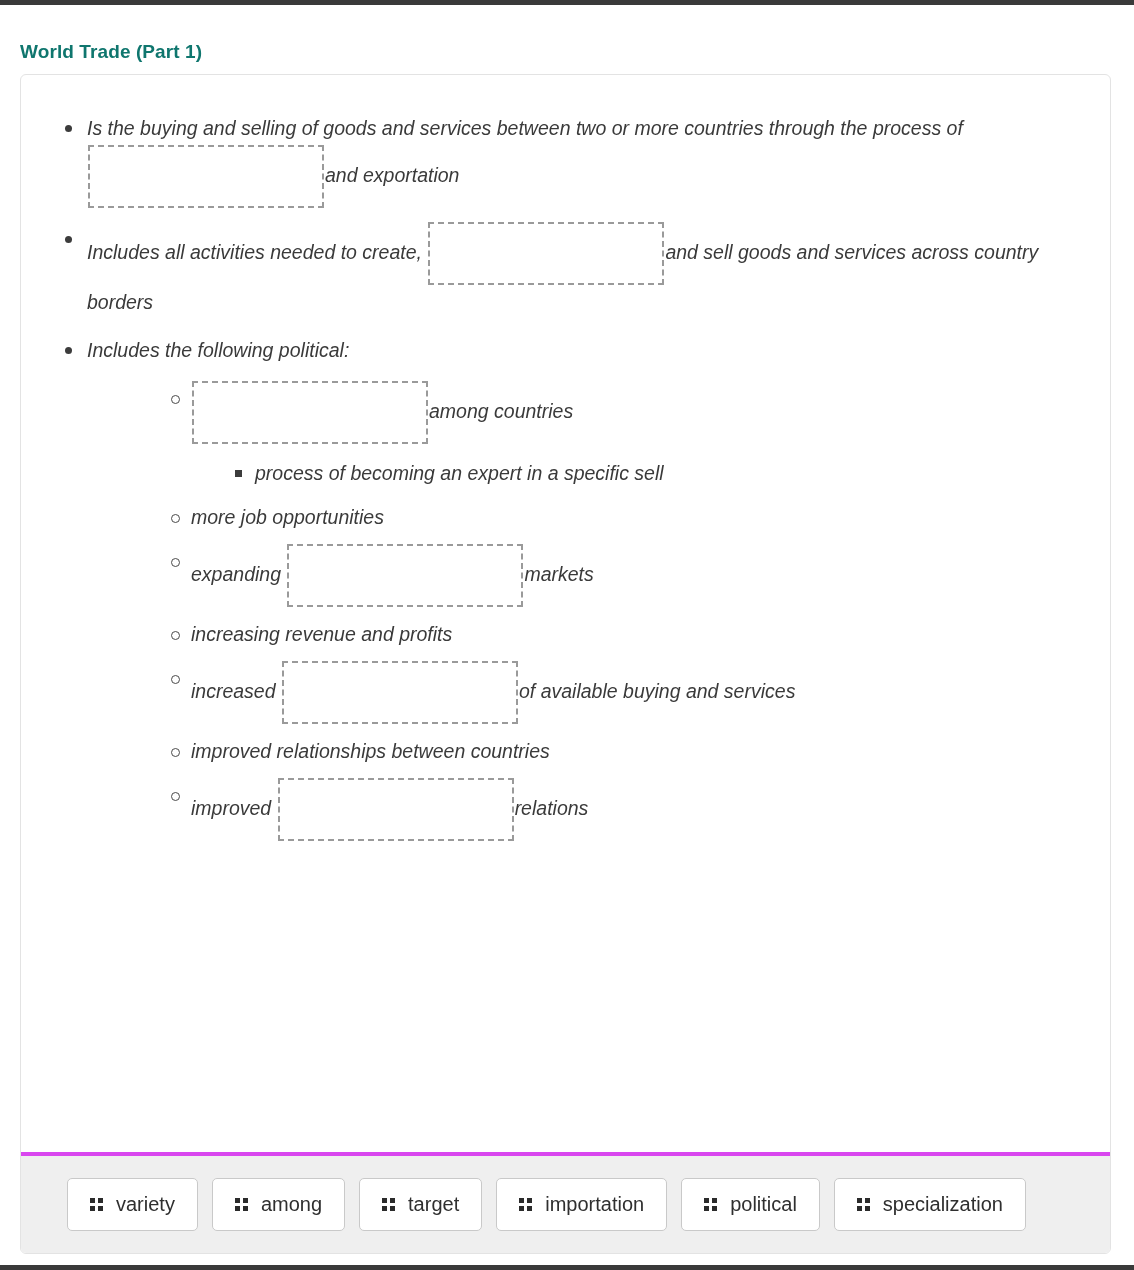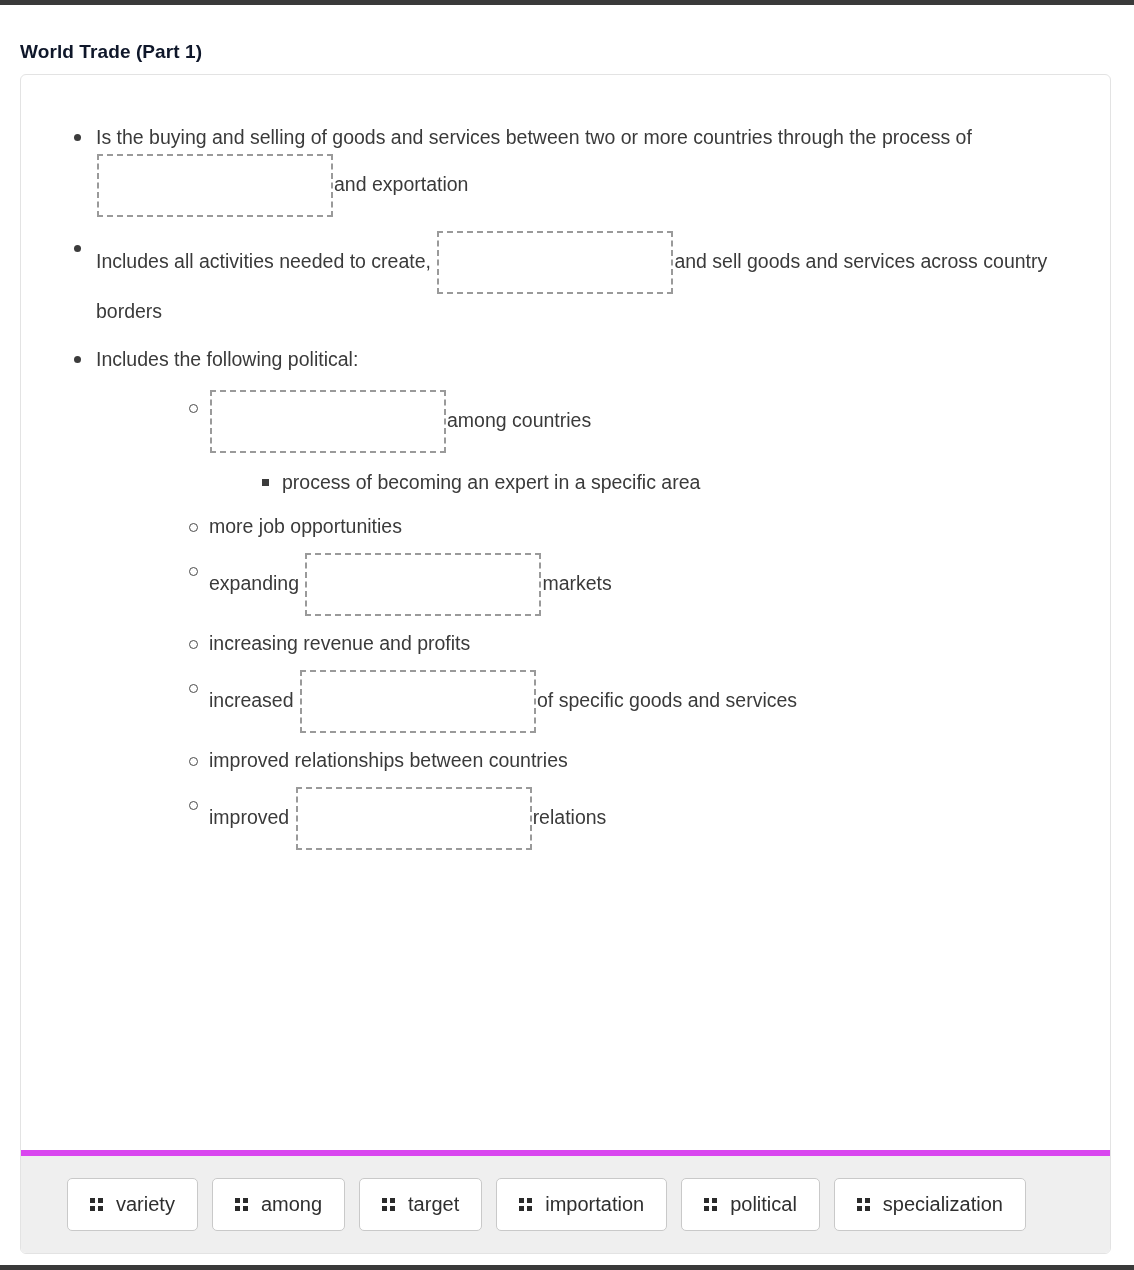--- a/index.html
+++ b/index.html
@@ -22,21 +22,21 @@
   }
   .edge-bar.top { top: 0; }
   .edge-bar.bottom { bottom: 0; }
 
   .page-title {
     position: absolute;
     left: 20px;
     top: 28px;
     font-size: 19px;
     font-weight: bold;
-    color: #0f172a;
+    color: #0f766e;
     letter-spacing: 0.1px;
   }
 
   .card {
     position: absolute;
     left: 20px;
     top: 74px;
     width: 1091px;
     height: 1180px;
     background: #ffffff;
@@ -49,22 +49,23 @@
 
   .card-body {
     flex: 1 1 auto;
     padding: 36px 30px 20px 30px;
     overflow: hidden;
   }
 
   
   ul.lvl1, ul.lvl2, ul.lvl3 {
     list-style: none;
-    margin: 9px;
+    margin: 0;
     padding: 0;
+    font-style: italic;
   }
   ul.lvl1 > li {
     position: relative;
     padding-left: 36px;
     margin-bottom: 14px;
   }
   ul.lvl1 > li::before {
     content: "";
     position: absolute;
     left: 14px;
@@ -124,21 +125,21 @@
     height: 63px;
     border: 2px dashed #9a9a9a;
     background: transparent;
     margin: 0 1px;
   }
 
   
   .card-footer {
     flex: 0 0 auto;
     background: #efefef;
-    border-top: 6px solid #d946ef;
+    border-top: 4px solid #d946ef;
     padding: 22px 44px 22px 46px;
     display: flex;
     align-items: flex-start;
     gap: 14px;
   }
   .word-tile {
     display: inline-flex;
     align-items: center;
     gap: 13px;
     background: #ffffff;
@@ -183,35 +184,35 @@
           <li>
             <span class="line"><span class="seg">Includes all activities needed to create, </span><span class="dropzone"></span><span class="seg">and sell goods and services across country borders</span></span>
           </li>
           <li>
             <span class="line"><span class="seg">Includes the following political:</span></span>
             <ul class="lvl2">
               <li>
                 <span class="line"><span class="dropzone"></span><span class="seg">among countries</span></span>
                 <ul class="lvl3">
                   <li>
-                    <span class="line"><span class="seg">process of becoming an expert in a specific area</span></span>
+                    <span class="line"><span class="seg">process of becoming an expert in a specific sell</span></span>
                   </li>
                 </ul>
               </li>
               <li>
                 <span class="line"><span class="seg">more job opportunities</span></span>
               </li>
               <li>
                 <span class="line"><span class="seg">expanding </span><span class="dropzone"></span><span class="seg">markets</span></span>
               </li>
               <li>
                 <span class="line"><span class="seg">increasing revenue and profits</span></span>
               </li>
               <li>
-                <span class="line"><span class="seg">increased </span><span class="dropzone"></span><span class="seg">of specific goods and services</span></span>
+                <span class="line"><span class="seg">increased </span><span class="dropzone"></span><span class="seg">of available buying and services</span></span>
               </li>
               <li>
                 <span class="line"><span class="seg">improved relationships between countries</span></span>
               </li>
               <li>
                 <span class="line"><span class="seg">improved </span><span class="dropzone"></span><span class="seg">relations</span></span>
               </li>
             </ul>
           </li>
         </ul>

